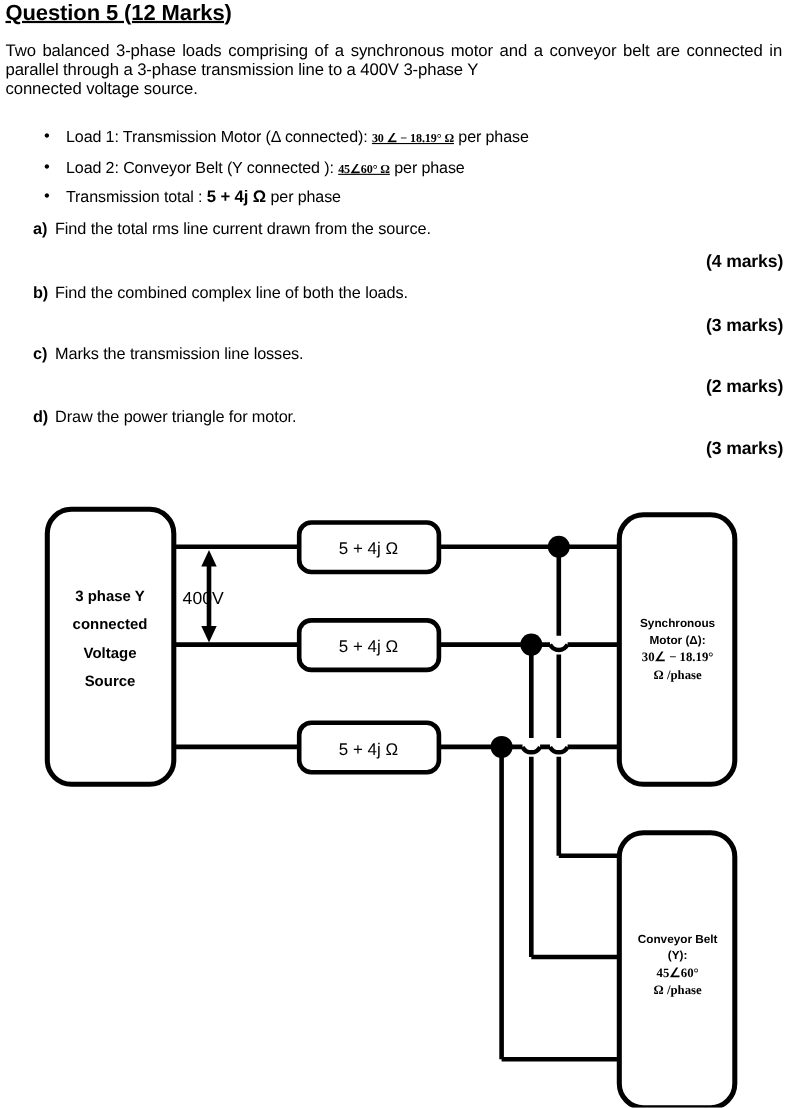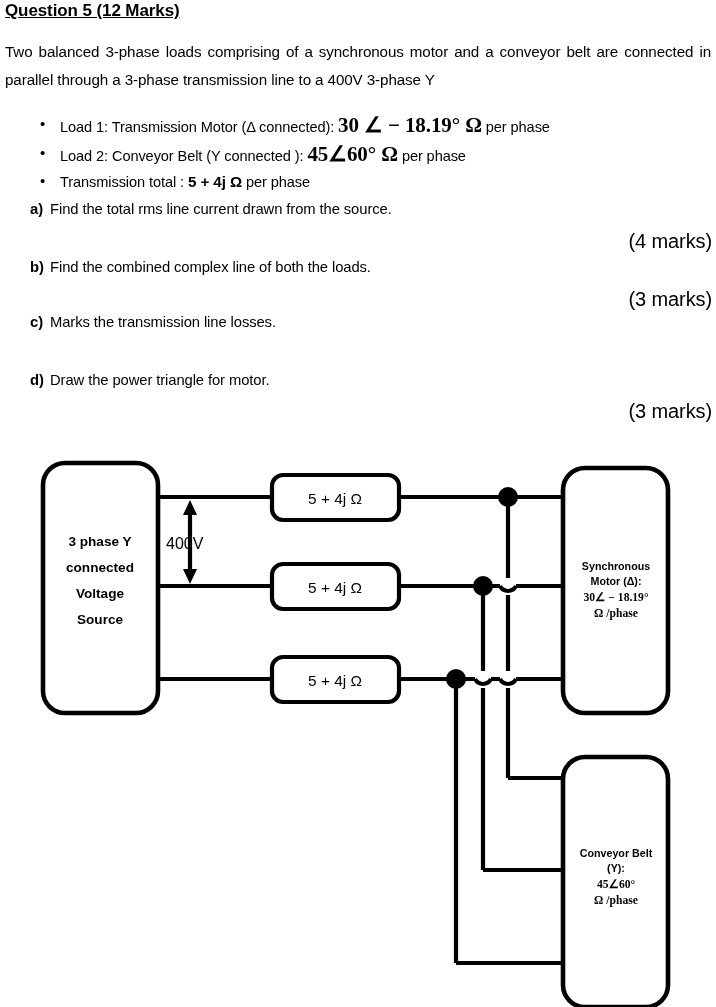--- a/index.html
+++ b/index.html
@@ -6,52 +6,52 @@
   body{
     width:716px;height:1007px;background:#ffffff;
     font-family:"Liberation Sans",sans-serif;
     color:#000;position:relative;overflow:hidden;
   }
   .page{position:relative;width:716px;height:1007px;}
 
   
   .q-title{
     position:absolute;left:5px;top:1px;
-    font-size:17px;font-weight:bold;
+    font-size:20px;font-weight:bold;
     text-decoration:underline;letter-spacing:-0.1px;
   }
   .intro{
     position:absolute;left:5px;top:38px;width:706px;
-    font-size:15.2px;line-height:28px;
+    font-size:15.2px;line-height:17px;
     text-align:justify;text-justify:inter-word;
     letter-spacing:-0.1px;
   }
   .intro .lastline{display:block;text-align:left;}
 
   ul.bullets{
     position:absolute;left:30px;top:112px;width:680px;
     margin:0;padding:0 0 0 30px;list-style:none;
   }
   ul.bullets li{
     position:relative;font-size:14.6px;line-height:26.5px;
     letter-spacing:-0.1px;white-space:nowrap;
   }
   ul.bullets li::before{
     content:"\2022";position:absolute;left:-20px;top:-1px;
     font-size:15px;
   }
-  .mathb{font-weight:bold;font-size:21px;font-family:"Liberation Serif",serif;}
+  .mathb{font-weight:bold;font-size:11px;font-family:"Liberation Serif",serif;text-decoration:underline;}
   .mathb2{font-weight:bold;font-size:15.2px;}
 
   .qrow{position:absolute;left:30px;width:680px;font-size:14.8px;letter-spacing:-0.1px;}
   .qrow .lab{position:absolute;left:0;top:0;font-weight:bold;}
   .qrow .txt{position:absolute;left:20px;top:0;white-space:nowrap;}
   .marks{
     position:absolute;right:4px;width:200px;text-align:right;
-    font-size:20px;font-weight:normal;letter-spacing:-0.1px;
+    font-size:16px;font-weight:bold;letter-spacing:-0.1px;
   }
 
   
   .diagram{position:absolute;left:0;top:0;width:716px;height:1007px;}
   .diagram svg{display:block;}
 
   .dgtxt{font-family:"Liberation Sans",sans-serif;font-weight:bold;}
   .srcLbl{font-size:13.6px;}
   .zLbl{font-size:15.4px;font-weight:normal;}
   .vLbl{font-size:16px;font-weight:normal;}
@@ -61,20 +61,21 @@
 </head>
 <body>
 
 <div class="page">
 
   <div class="q-title">Question 5 (12 Marks)</div>
 
   <div class="intro">
     <span>Two balanced 3-phase loads comprising of a synchronous motor and a conveyor belt</span>
     <span>are connected in parallel through a 3-phase transmission line to a 400V 3-phase Y</span>
+    <span class="lastline">connected voltage source.</span>
   </div>
 
   <ul class="bullets">
     <li>
       <span>Load 1: Transmission Motor (Δ connected): </span><span class="mathb">30 ∠ − 18.19° Ω</span><span> per phase</span>
     </li>
     <li>
       <span>Load 2: Conveyor Belt (Y connected ):  </span><span class="mathb">45∠60° Ω</span><span> per phase</span>
     </li>
     <li>
@@ -91,20 +92,21 @@
   <div class="qrow" style="top:259px;">
     <span class="lab">b)</span>
     <span class="txt">Find the combined complex line of both the loads.</span>
   </div>
   <div class="marks" style="top:288px;">(3 marks)</div>
 
   <div class="qrow" style="top:314px;">
     <span class="lab">c)</span>
     <span class="txt">Marks the transmission line losses.</span>
   </div>
+  <div class="marks" style="top:343px;">(2 marks)</div>
 
   <div class="qrow" style="top:372px;">
     <span class="lab">d)</span>
     <span class="txt">Draw the power triangle for motor.</span>
   </div>
   <div class="marks" style="top:400px;">(3 marks)</div>
 
   <div class="diagram">
     <svg width="716" height="1007" viewBox="0 0 716 1007" xmlns="http://www.w3.org/2000/svg">
       <g fill="none" stroke="#000000" stroke-width="4.2" stroke-linecap="butt">

